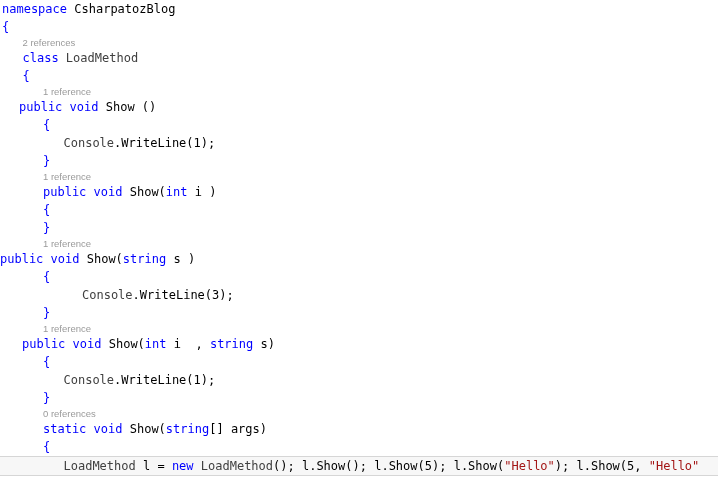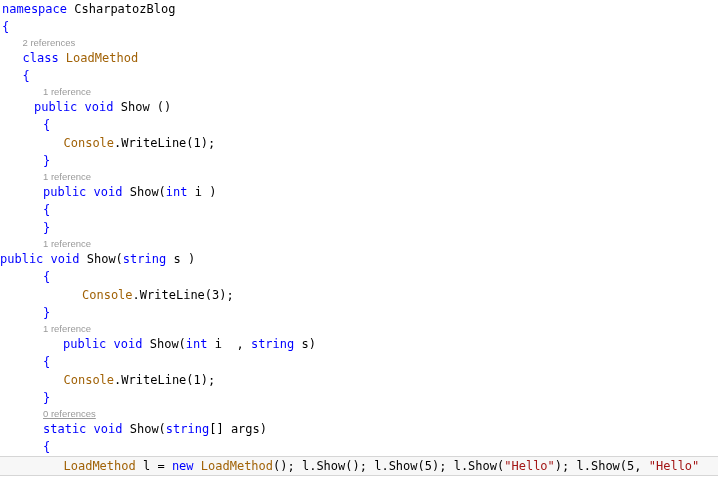--- a/index.html
+++ b/index.html
@@ -55,52 +55,52 @@
     border-bottom: 1px solid #D6D6D6;
     box-sizing: border-box;
     height: 20px;
     line-height: 18px;
     width: 718px;
     margin-left: 0;
   }
 
   
   .kw   { color: #0000FF; }
-  .type { color: #a16207; }
+  .type { color: #404040; }
   .str  { color: #A31515; }
   .plain{ color: #000000; }
   .brace{ color: #0000FF; }
 </style>
 </head>
 <body>
 
 <div id="editor">
   <div id="lines-container">
       <div class="code-line"><span style="padding-left: 2px; display: inline-block;"><span class="kw">namespace</span><span class="plain"> </span><span class="plain">CsharpatozBlog</span></span></div>
       <div class="code-line"><span style="padding-left: 2px; display: inline-block;"><span class="brace">{</span></span></div>
       <div class="codelens-line" style="padding-left: 22.5px;"><span class="codelens-text">2 references</span></div>
       <div class="code-line"><span style="padding-left: 22.5px; display: inline-block;"><span class="kw">class</span><span class="plain"> </span><span class="type">LoadMethod</span></span></div>
       <div class="code-line"><span style="padding-left: 22.5px; display: inline-block;"><span class="brace">{</span></span></div>
       <div class="codelens-line" style="padding-left: 43px;"><span class="codelens-text">1 reference</span></div>
-      <div class="code-line"><span style="padding-left: 34px; display: inline-block;"><span class="kw">public</span><span class="plain"> </span><span class="kw">void</span><span class="plain"> Show ()</span></span></div>
+      <div class="code-line"><span style="padding-left: 19px; display: inline-block;"><span class="kw">public</span><span class="plain"> </span><span class="kw">void</span><span class="plain"> Show ()</span></span></div>
       <div class="code-line"><span style="padding-left: 43px; display: inline-block;"><span class="brace">{</span></span></div>
       <div class="code-line"><span style="padding-left: 63.5px; display: inline-block;"><span class="type">Console</span><span class="plain">.WriteLine(1);</span></span></div>
       <div class="code-line"><span style="padding-left: 43px; display: inline-block;"><span class="brace">}</span></span></div>
       <div class="codelens-line" style="padding-left: 43px;"><span class="codelens-text">1 reference</span></div>
       <div class="code-line"><span style="padding-left: 43px; display: inline-block; text-align: center;"><span class="kw">public</span><span class="plain"> </span><span class="kw">void</span><span class="plain"> Show(</span><span class="kw">int</span><span class="plain"> i )</span></span></div>
       <div class="code-line"><span style="padding-left: 43px; display: inline-block;"><span class="brace">{</span></span></div>
       <div class="code-line"><span style="padding-left: 43px; display: inline-block;"><span class="brace">}</span></span></div>
       <div class="codelens-line" style="padding-left: 43px;"><span class="codelens-text">1 reference</span></div>
       <div class="code-line"><span style="display: inline-block;"><span class="kw">public</span><span class="plain"> </span><span class="kw">void</span><span class="plain"> Show(</span><span class="kw">string</span><span class="plain"> s )</span></span></div>
       <div class="code-line"><span style="padding-left: 43px; display: inline-block;"><span class="brace">{</span></span></div>
       <div class="code-line"><span style="padding-left: 82px; display: inline-block;"><span class="type">Console</span><span class="plain">.WriteLine(3);</span></span></div>
       <div class="code-line"><span style="padding-left: 43px; display: inline-block;"><span class="brace">}</span></span></div>
       <div class="codelens-line" style="padding-left: 43px;"><span class="codelens-text">1 reference</span></div>
-      <div class="code-line"><span style="padding-left: 63px; display: inline-block;"><span class="kw">public</span><span class="plain"> </span><span class="kw">void</span><span class="plain"> Show(</span><span class="kw">int</span><span class="plain"> i  , </span><span class="kw">string</span><span class="plain"> s)</span></span></div>
+      <div class="code-line"><span style="padding-left: 22px; display: inline-block;"><span class="kw">public</span><span class="plain"> </span><span class="kw">void</span><span class="plain"> Show(</span><span class="kw">int</span><span class="plain"> i  , </span><span class="kw">string</span><span class="plain"> s)</span></span></div>
       <div class="code-line"><span style="padding-left: 43px; display: inline-block;"><span class="brace">{</span></span></div>
       <div class="code-line"><span style="padding-left: 63.5px; display: inline-block;"><span class="type">Console</span><span class="plain">.WriteLine(1);</span></span></div>
       <div class="code-line"><span style="padding-left: 43px; display: inline-block;"><span class="brace">}</span></span></div>
-      <div class="codelens-line" style="padding-left: 43px; text-decoration: underline;"><span class="codelens-text">0 references</span></div>
+      <div class="codelens-line" style="padding-left: 43px;"><span class="codelens-text">0 references</span></div>
       <div class="code-line"><span style="padding-left: 43px; display: inline-block;"><span class="kw">static</span><span class="plain"> </span><span class="kw">void</span><span class="plain"> Show(</span><span class="kw">string</span><span class="plain">[] args)</span></span></div>
       <div class="code-line"><span style="padding-left: 43px; display: inline-block;"><span class="brace">{</span></span></div>
       <div class="code-line current-line"><span style="padding-left: 63.5px; display: inline-block;"><span class="type">LoadMethod</span><span class="plain"> l = </span><span class="kw">new</span><span class="plain"> </span><span class="type">LoadMethod</span><span class="plain">(); l.Show(); l.Show(5); l.Show(</span><span class="str">"Hello"</span><span class="plain">); l.Show(5, </span><span class="str">"Hello"</span></span></div>
     </div>
 </div>
 
 </body></html>

